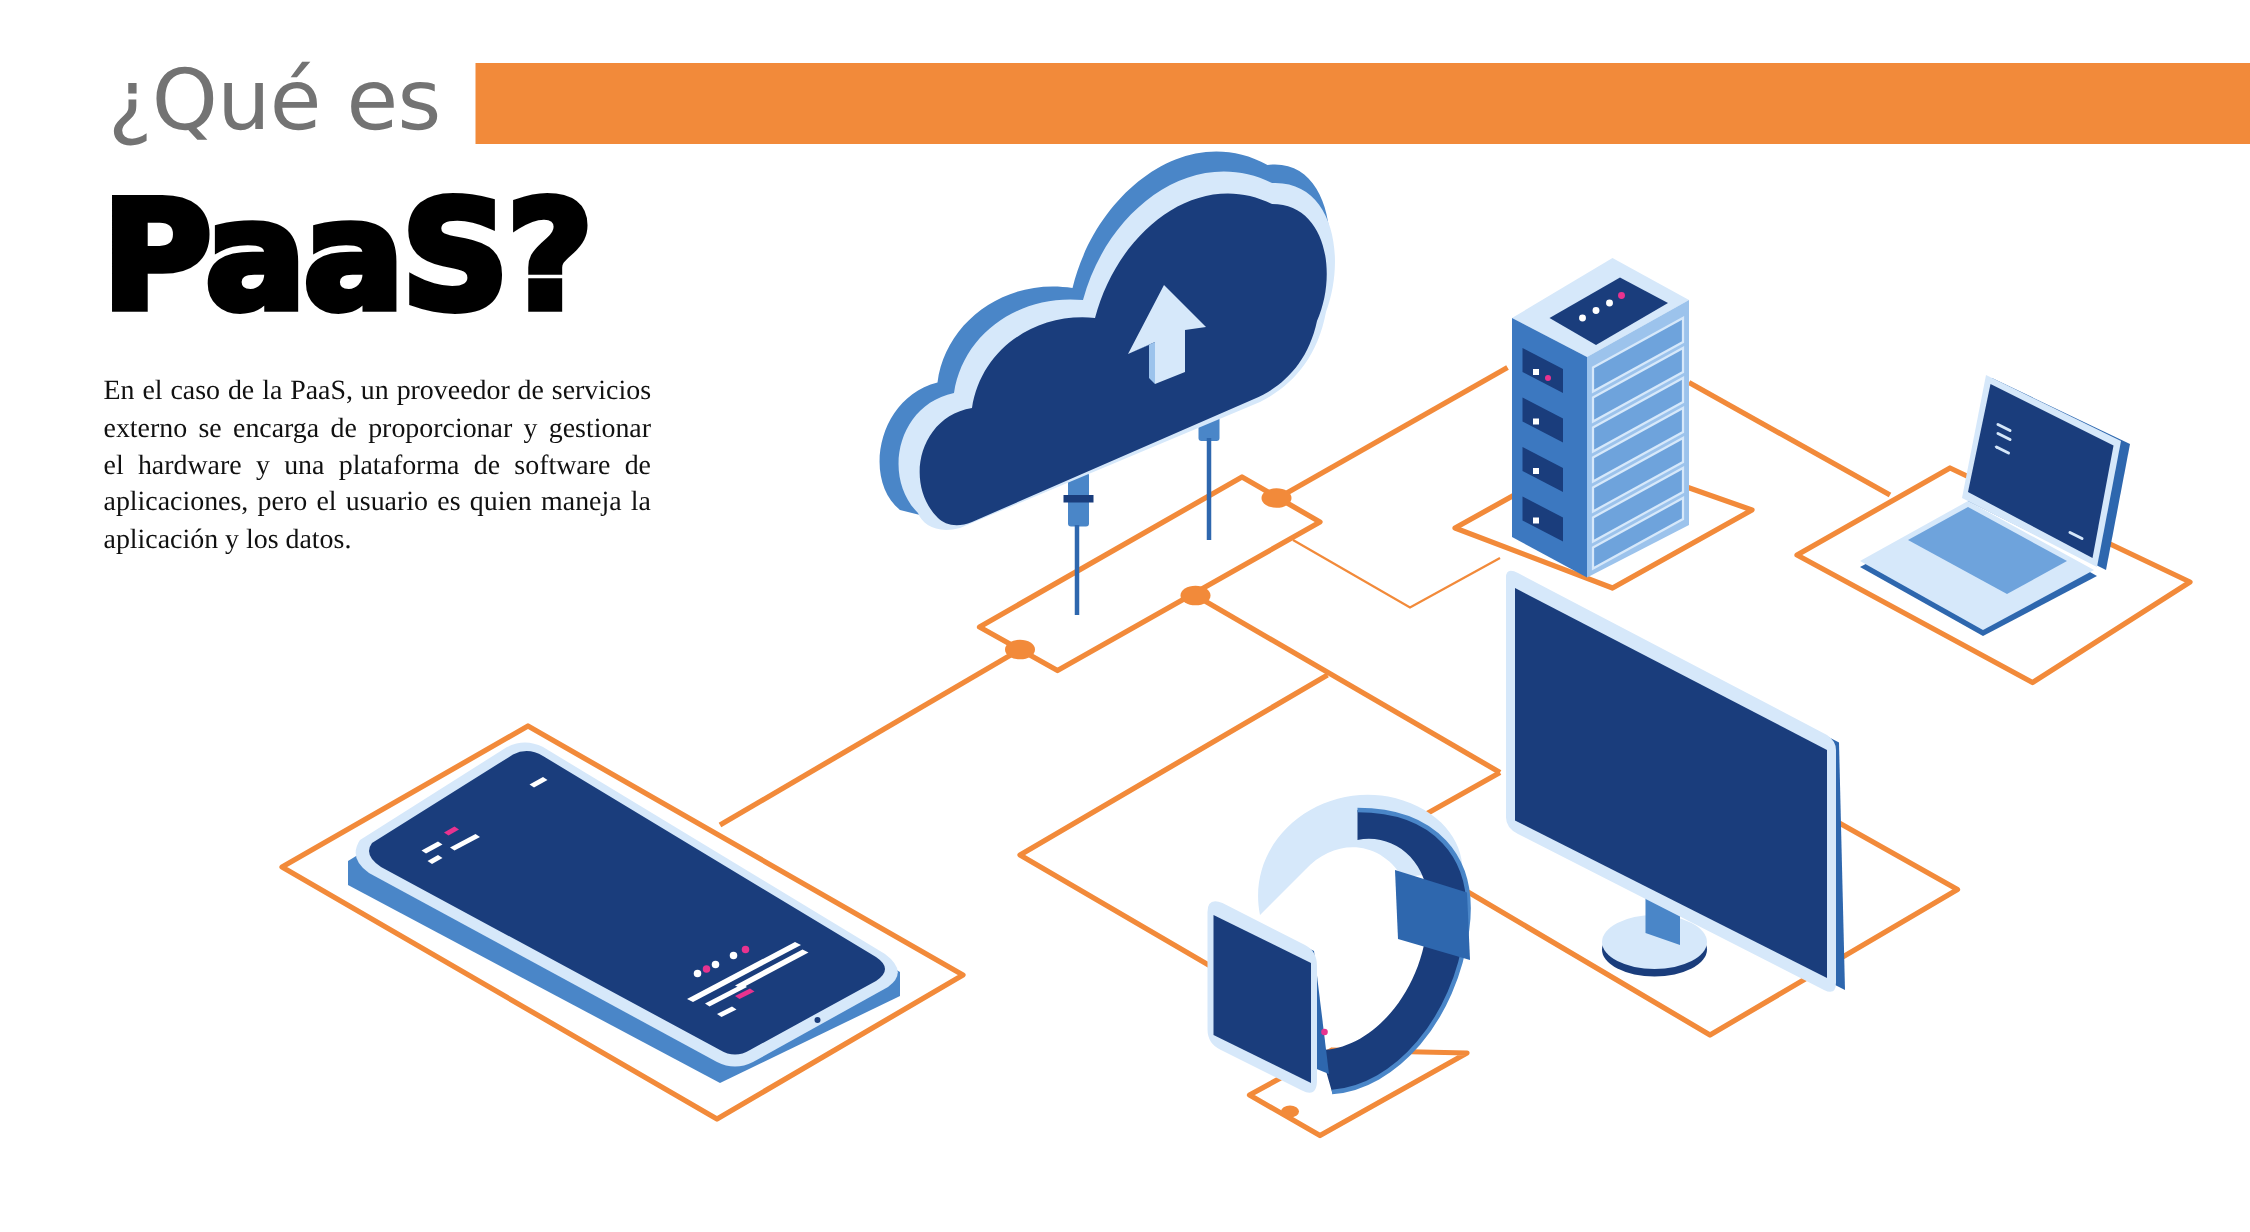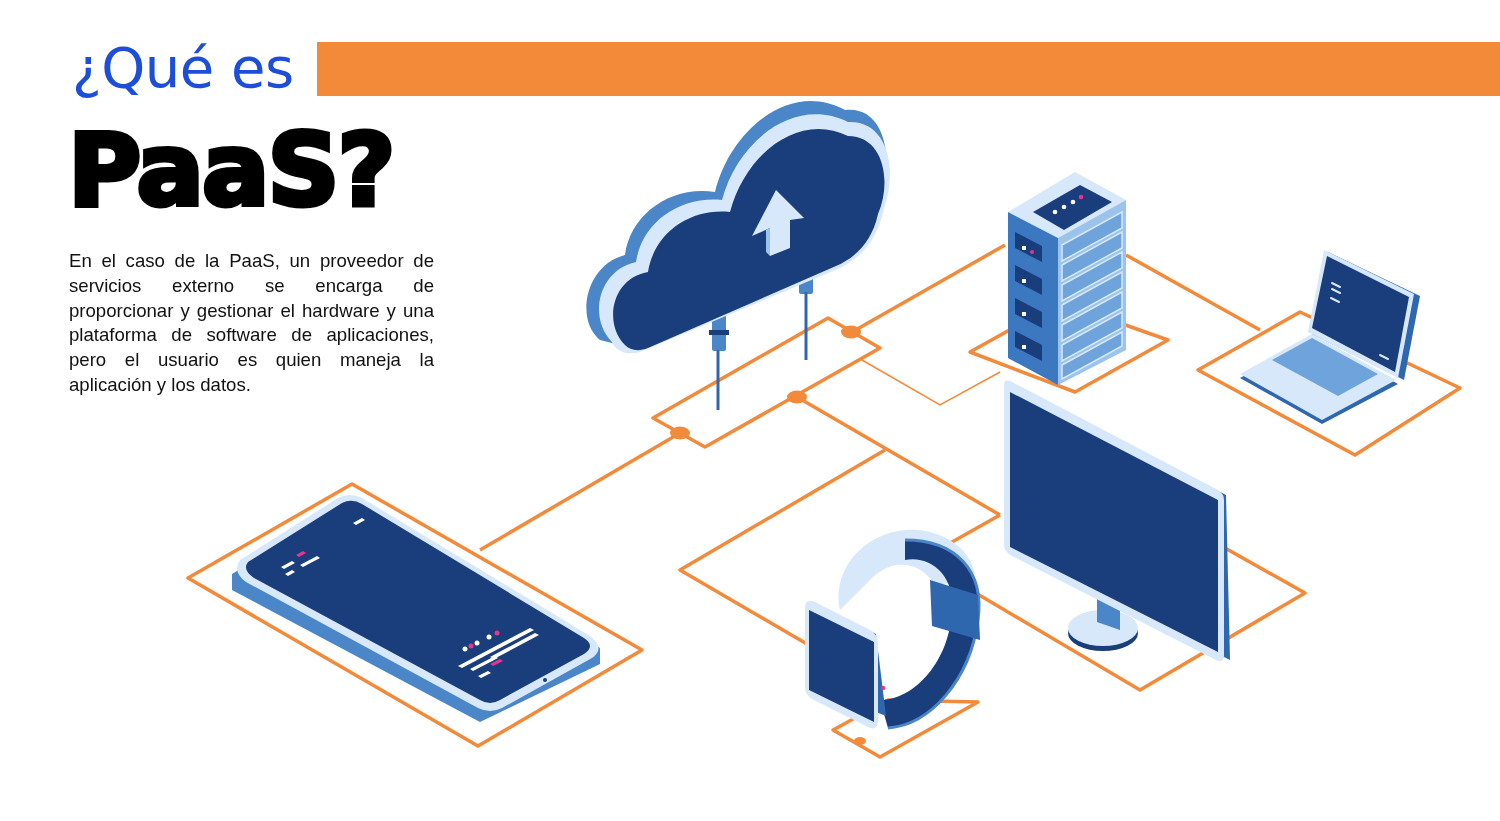--- a/index.html
+++ b/index.html
@@ -1,20 +1,20 @@
 <!DOCTYPE html>
 <html><head>
   <meta charset="utf-8">
   <style>
     html, body { margin: 0; padding: 0; background: #ffffff; }
     body { width: 1500px; height: 821px; position: relative; overflow: hidden; font-family: "DejaVu Sans", sans-serif; }
     .orange-bar { position: absolute; left: 317px; top: 42px; width: 1183px; height: 54px; }
-    .title-small { position: absolute; left: 72px; top: 36px; font-size: 56px; font-weight: 400; color: #1d4ed8; letter-spacing: -0.5px; line-height: 64px; font-family: "DejaVu Sans", sans-serif; }
+    .title-small { position: absolute; left: 72px; top: 36px; font-size: 56px; font-weight: 400; color: #737373; letter-spacing: -0.5px; line-height: 64px; font-family: "DejaVu Sans", sans-serif; }
     .title-big { position: absolute; left: 68px; top: 100px; font-size: 100px; font-weight: 900; color: #000; line-height: 110px; letter-spacing: -2px; font-family: "DejaVu Sans", sans-serif; margin-top: 16px; -webkit-text-stroke: 5px #000; }
-    .body-text { position: absolute; left: 69px; top: 249px; width: 365px; font-size: 18.6px; line-height: 24.8px; color: #111; text-align: justify; font-family: Liberation Sans, sans-serif; }
+    .body-text { position: absolute; left: 69px; top: 249px; width: 365px; font-size: 18.6px; line-height: 24.8px; color: #111; text-align: justify; font-family: Liberation Serif, serif; }
     .illustration { position: absolute; left: 0; top: 0; width: 1500px; height: 821px; }
   </style>
 </head>
 <body>
 
 <div class="orange-bar" style="background:#F28A3A;"></div>
 
 <div class="title-small">¿Qué es</div>
 <div class="title-big">PaaS?</div>
 

